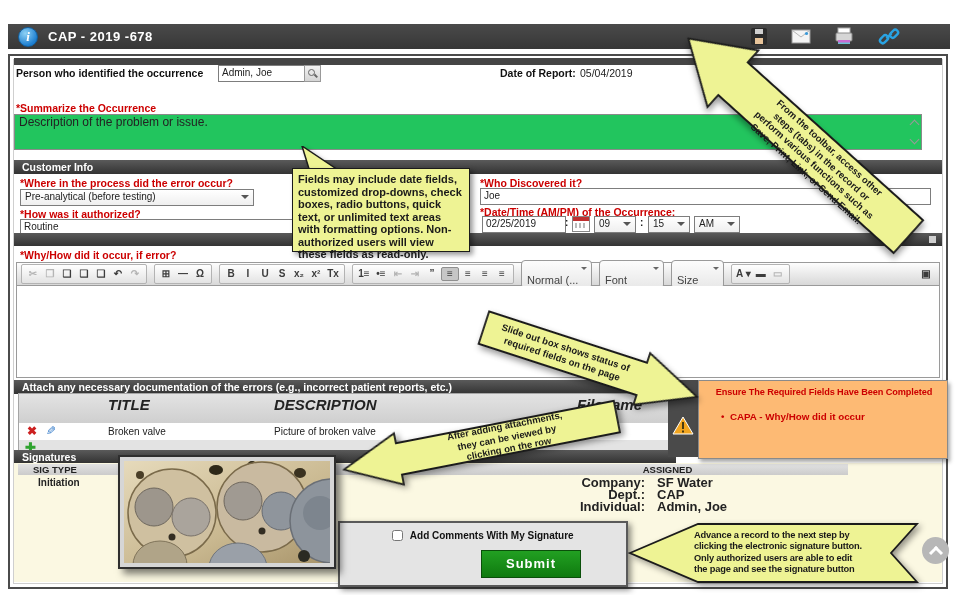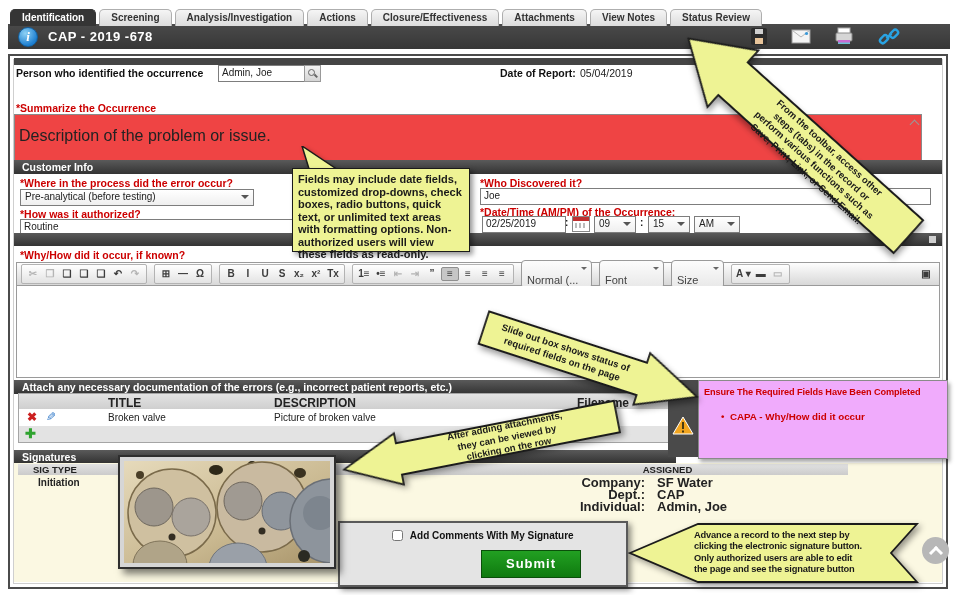--- a/index.html
+++ b/index.html
@@ -44,51 +44,51 @@
   .searchbtn::after{content:"";position:absolute;left:9px;top:9px;width:4px;height:1.5px;background:#666;transform:rotate(45deg);}
   .calbtn{position:absolute;width:16px;height:14px;background:#fff;border:1px solid #888;}
   .calbtn::before{content:"";position:absolute;left:0;top:0;width:100%;height:4px;background:#c03030;}
   .calbtn::after{content:"";position:absolute;left:2px;top:6px;width:10px;height:5px;
        background:repeating-linear-gradient(90deg,#bbb 0 2px,#fff 2px 4px);}
   .chev{position:absolute;width:6px;height:6px;border-right:1.5px solid #999;border-bottom:1.5px solid #999;}
   .chev.up{transform:rotate(-135deg);}
   .chev.down{transform:rotate(45deg);}
 
   
-  .txtarea{position:absolute;background:#ef4444;border:1px solid #8a8a8a;font-size:16px;padding:12px 4px;color:#222;}
+  .txtarea{position:absolute;background:#22c55e;border:1px solid #8a8a8a;font-size:12px;padding:0 4px;color:#222;}
 
   
   .tbbar{position:absolute;left:16px;top:262px;width:924px;height:24px;background:linear-gradient(#fdfdfd,#d8d8d8);
          border:1px solid #9a9a9a;display:flex;align-items:center;padding-left:4px;box-sizing:border-box;gap:7px;}
   .tbgroup{display:flex;align-items:center;gap:1px;border:1px solid #b3b3b3;border-radius:2px;
          background:linear-gradient(#fff,#e3e3e3);padding:1px 3px;height:16px;}
   .tbi{display:inline-block;min-width:14px;text-align:center;font-size:10px;font-weight:bold;color:#3c3c3c;
          line-height:14px;padding:0 1px;}
   .tbi.dim{color:#b5b5b5;}
   .tbi.active{background:#c6c6c6;border:1px solid #8f8f8f;border-radius:2px;line-height:12px;}
   .tbdd{position:relative;background:linear-gradient(#fcfcfc,#e8e8e8);border:1px solid #9a9a9a;border-radius:4px;
          font-size:11px;color:#444;height:15px;line-height:15px;padding:12px 16px 0 5px;white-space:nowrap;overflow:hidden;}
   .tbdd::after{content:"";position:absolute;right:4px;top:6px;border:3.5px solid transparent;border-top-color:#666;}
   .editorbody{position:absolute;left:16px;top:286px;width:924px;height:92px;background:#fff;
          border:1px solid #9a9a9a;border-top:none;box-sizing:border-box;}
 
   
   .attable{position:absolute;left:18px;top:393px;width:650px;border:1px solid #a5a5a5;background:#fff;}
-  .athead{position:relative;height:15px;background:linear-gradient(#e3e3e3,#cfcfcf);font-size:12px;font-weight:bold;color:#222;}
+  .athead{position:relative;height:29px;background:linear-gradient(#e3e3e3,#cfcfcf);font-size:15px;font-weight:bold;color:#222;font-style:italic;}
   .att-row{position:relative;height:17px;background:#fff;font-size:10px;}
   .att-add{position:relative;height:16px;background:#e3e3e3;}
   .cell{position:absolute;top:2px;white-space:nowrap;}
   .delx{color:#cc2020;font-size:12px;font-weight:bold;}
   .pencil{color:#2f78c8;font-size:12px;display:inline-block;transform:scaleX(-1);}
   .plus{color:#2fa32f;font-size:13px;font-weight:bold;}
 
   
   .warnstrip{position:absolute;left:668px;top:380px;width:30px;height:77px;background:#4a4a4a;z-index:18;}
-  .reqbox{position:absolute;left:698px;top:380px;width:248px;height:77px;background:#f0abfc;border:1px solid #8a8a8a;
-       box-shadow:2px 3px 4px rgba(0,0,0,.35);z-index:18;}
+  .reqbox{position:absolute;left:698px;top:380px;width:248px;height:77px;background:#fdba74;border:1px solid #8a8a8a;
+       box-shadow:2px 3px 4px rgba(0,0,0,.35);z-index:18;text-align:center;}
   .reqtitle{position:absolute;left:5px;top:6px;width:240px;font-size:9.2px;font-weight:bold;color:#c00;letter-spacing:-.1px;}
   .reqitem{position:absolute;left:22px;top:30px;font-size:9.8px;font-weight:bold;color:#c00;}
 
   
   .ivory{position:absolute;left:14px;top:463px;width:928px;height:119px;background:#fbf8e2;}
   .band{position:absolute;top:464px;height:11px;background:linear-gradient(#e2e2e2,#cbcbcb);
         font-size:9.5px;font-weight:bold;color:#222;line-height:11px;}
   .sigrow{position:absolute;left:550px;width:260px;font-size:13px;line-height:12px;}
   .siglabel{display:inline-block;width:95px;text-align:right;font-weight:bold;margin-right:12px;}
   .sigval{font-weight:bold;color:#222;}
@@ -121,38 +121,20 @@
   
   .scrolltop{position:absolute;left:922px;top:537px;width:27px;height:27px;border-radius:50%;background:#b7b7b7;z-index:45;}
   .scrolltop::after{content:"";position:absolute;left:8.5px;top:11px;width:7px;height:7px;
         border-left:3px solid #fff;border-top:3px solid #fff;transform:rotate(45deg);}
 </style>
 </head>
 <body>
 
 <div id="page">
 
-  <div class="tabs">
-
-      <span class="tab active">Identification</span>
-
-      <span class="tab">Screening</span>
-
-      <span class="tab">Analysis/Investigation</span>
-
-      <span class="tab">Actions</span>
-
-      <span class="tab">Closure/Effectiveness</span>
-
-      <span class="tab">Attachments</span>
-
-      <span class="tab">View Notes</span>
-
-      <span class="tab">Status Review</span>
-    </div>
 
   <div class="hdr">
     <span class="info-badge">i</span>
     <span class="hdr-title">CAP - 2019 -678</span>
     <span class="hicon" style="left:740px">
       <svg width="22" height="19" viewBox="0 0 22 19">
           <rect x="3" y="1" width="16" height="17" rx="2" fill="#2b2b2b"></rect>
           <rect x="7" y="2" width="8" height="5" fill="#cfcfcf"></rect>
           <rect x="7" y="11" width="8" height="6" fill="#e8c49a"></rect>
         </svg>
@@ -212,21 +194,21 @@
   <span class="abs" style="left:565px;top:217px;font-size:10px;font-weight:bold">:</span>
   <span class="calbtn" style="left:572px;top:216px"></span>
   <span class="sel" style="left:594px;top:216px;width:20px;height:13px">09</span>
   <span class="abs" style="left:640px;top:217px;font-size:10px;font-weight:bold">:</span>
   <span class="sel" style="left:648px;top:216px;width:20px;height:13px">15</span>
   <span class="sel" style="left:694px;top:216px;width:24px;height:13px">AM</span>
 
   <div class="bar" style="left:14px;top:233px;width:920px;height:13px">
     <span style="position:absolute;right:6px;top:3px;width:7px;height:7px;background:#cfcfcf"></span>
   </div>
-  <span class="abs redlbl" style="left:20px;top:249px">*Why/How did it occur, if known?</span>
+  <span class="abs redlbl" style="left:20px;top:249px">*Why/How did it occur, if error?</span>
 
   <div class="tbbar">
     <span class="tbgroup">
 
     <span class="tbi dim">✂</span>
         <span class="tbi dim">❐</span>
         <span class="tbi">❑</span>
         <span class="tbi">❑</span>
         <span class="tbi">❑</span>
         <span class="tbi">↶</span>

